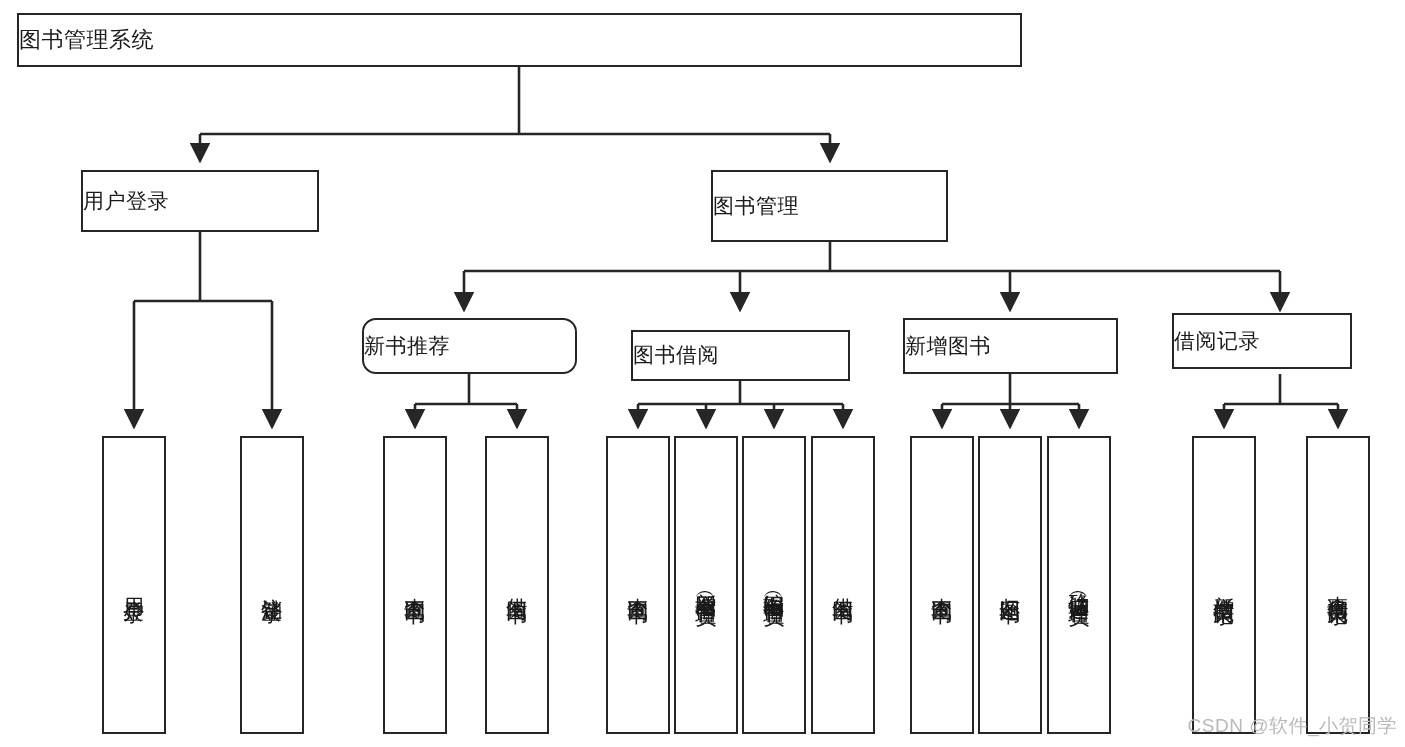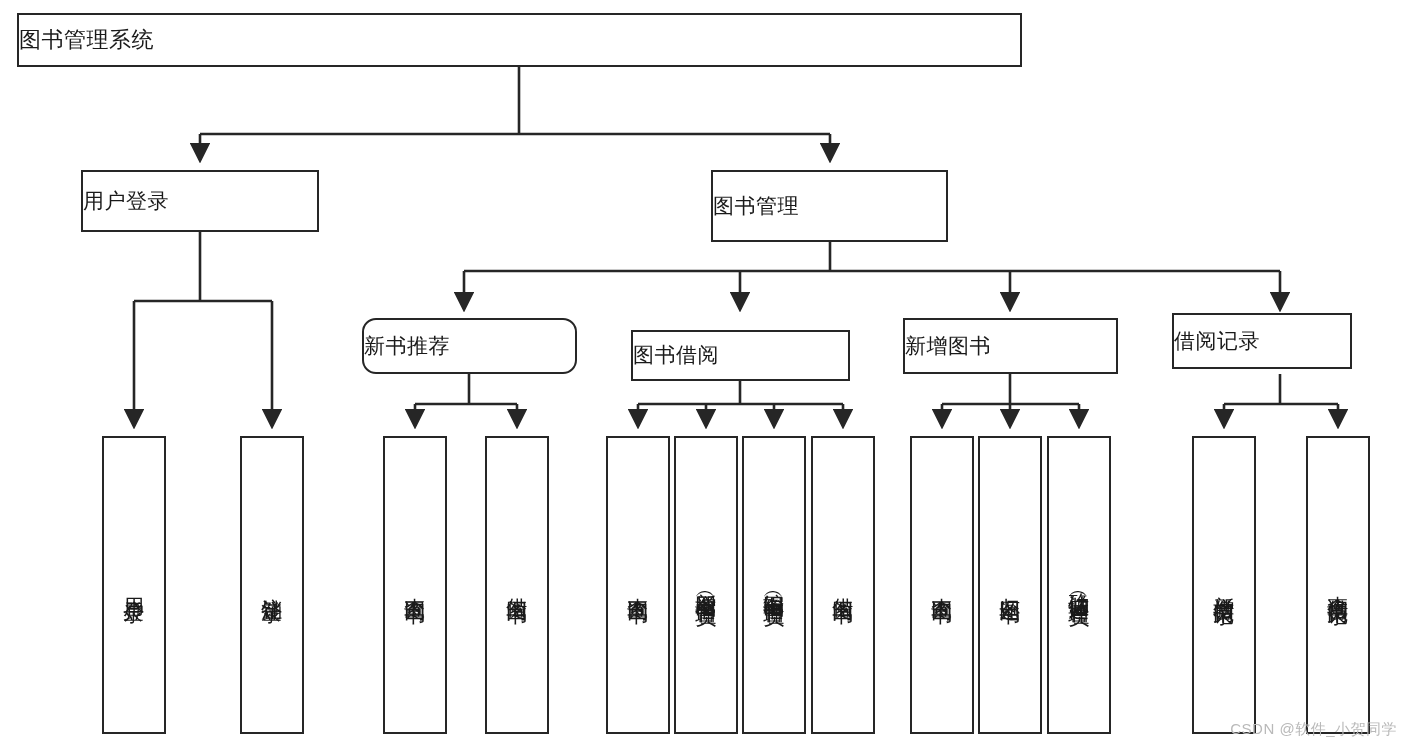--- a/index.html
+++ b/index.html
@@ -58,21 +58,21 @@
     font-size: 21px;
     line-height: 1.12;
     letter-spacing: 2px;
     white-space: normal;
     max-height: 100%;
   }
   #watermark {
     position: absolute;
     right: 8px;
     bottom: 8px;
-    font-size: 15px;
+    font-size: 19px;
     color: #b9b9b9;
     letter-spacing: 0.5px;
     user-select: none;
     white-space: nowrap;
   }
 </style>
 </head>
 <body>
 
 <div id="stage">

